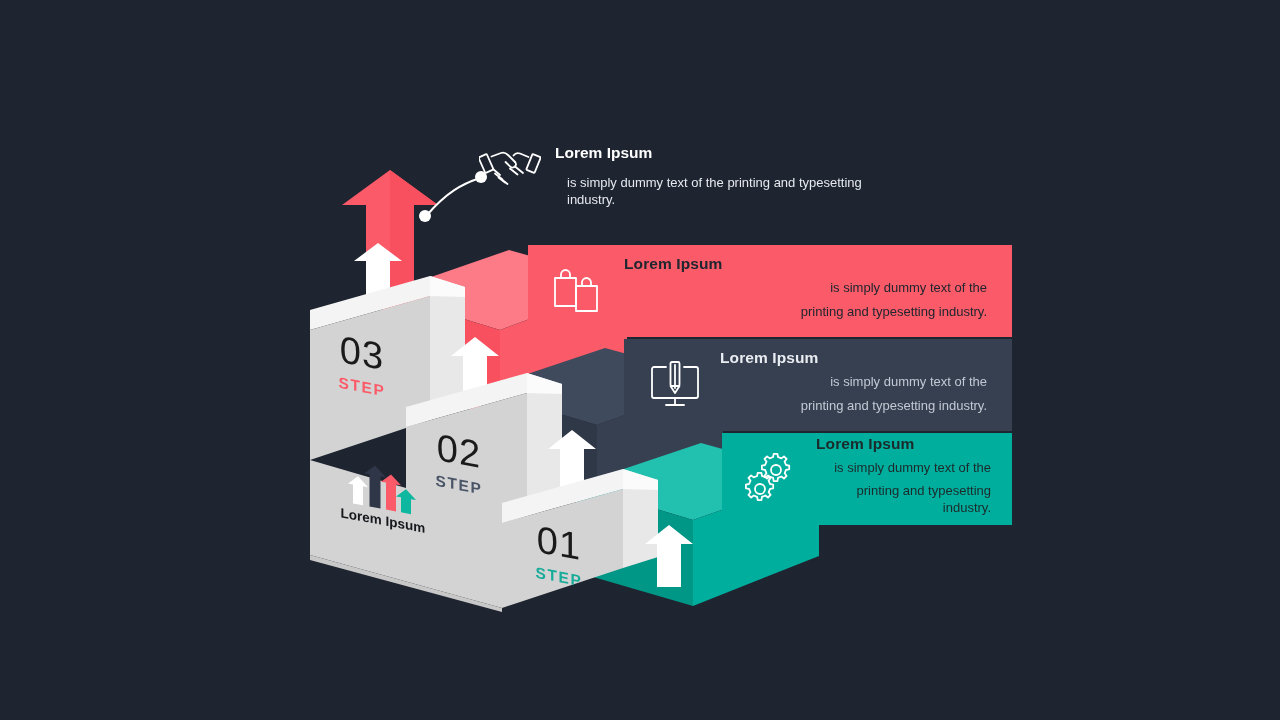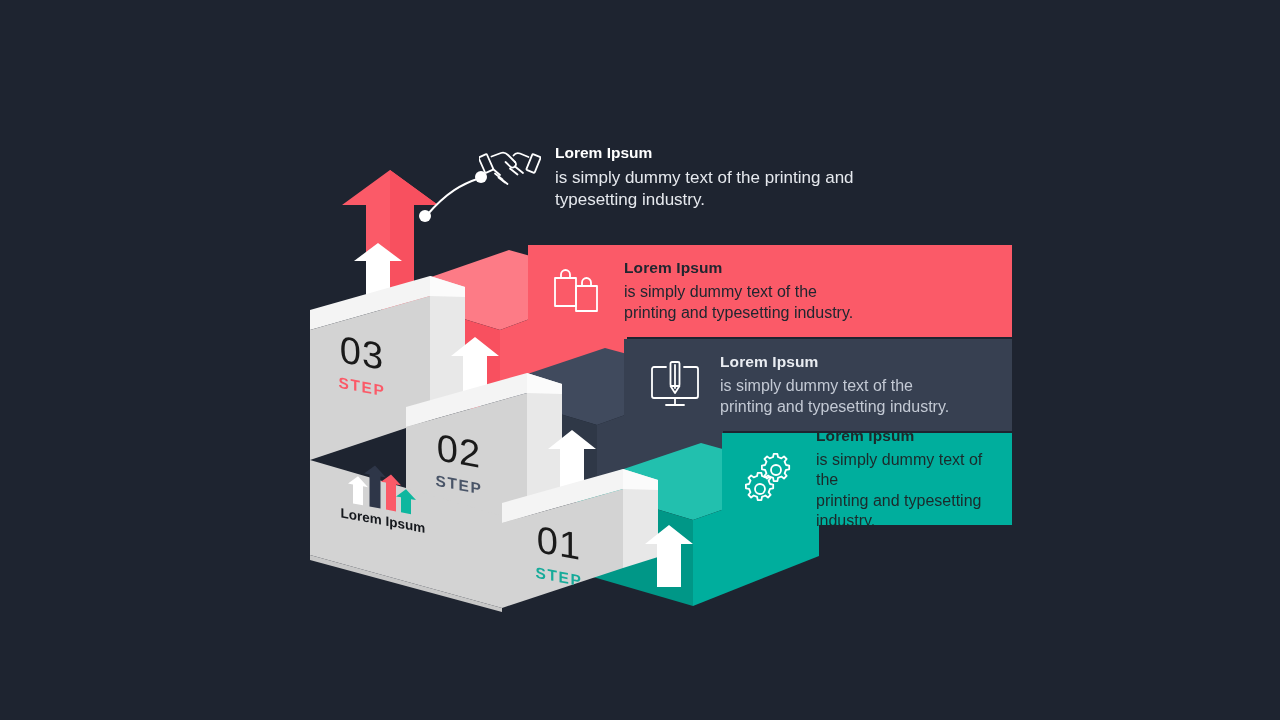--- a/index.html
+++ b/index.html
@@ -41,23 +41,24 @@
     margin-right: 16px;
   }
   .banner .b-text { flex: 1 1 auto; }
   .banner .b-title {
     font-size: 15.5px;
     font-weight: bold;
     margin: 0 0 5px 0;
     letter-spacing: .1px;
   }
   .banner .b-body {
-    font-size: 16px;
+    font-size: 13px;
     line-height: 1.27;
-    margin: 0;
+    margin: 7px;
+    text-align: right;
   }
 
   #banner-red {
     left: 528px; top: 245px; width: 484px; height: 92px;
     background: #fb5a68;
     padding-left: 22px; padding-right: 18px;
   }
   #banner-red .b-title, #banner-red .b-body { color: #20262f; }
 
   #banner-navy {
@@ -78,21 +79,21 @@
   
   #callout {
     position: absolute;
     left: 555px; top: 144px; width: 370px;
   }
   #callout .c-title {
     font-size: 15.5px; font-weight: bold; color: #ffffff;
     margin: 0 0 5px 0;
   }
   #callout .c-body {
-    font-size: 17px; line-height: 1.32; color: #e6e9ee; margin: 0;
+    font-size: 13px; line-height: 1.32; color: #e6e9ee; margin: 12px;
   }
   #callout-icon {
     position: absolute; left: 479px; top: 143px;
     width: 62px; height: 48px;
   }
 
   
   .step-label {
     position: absolute;
     text-align: center;

